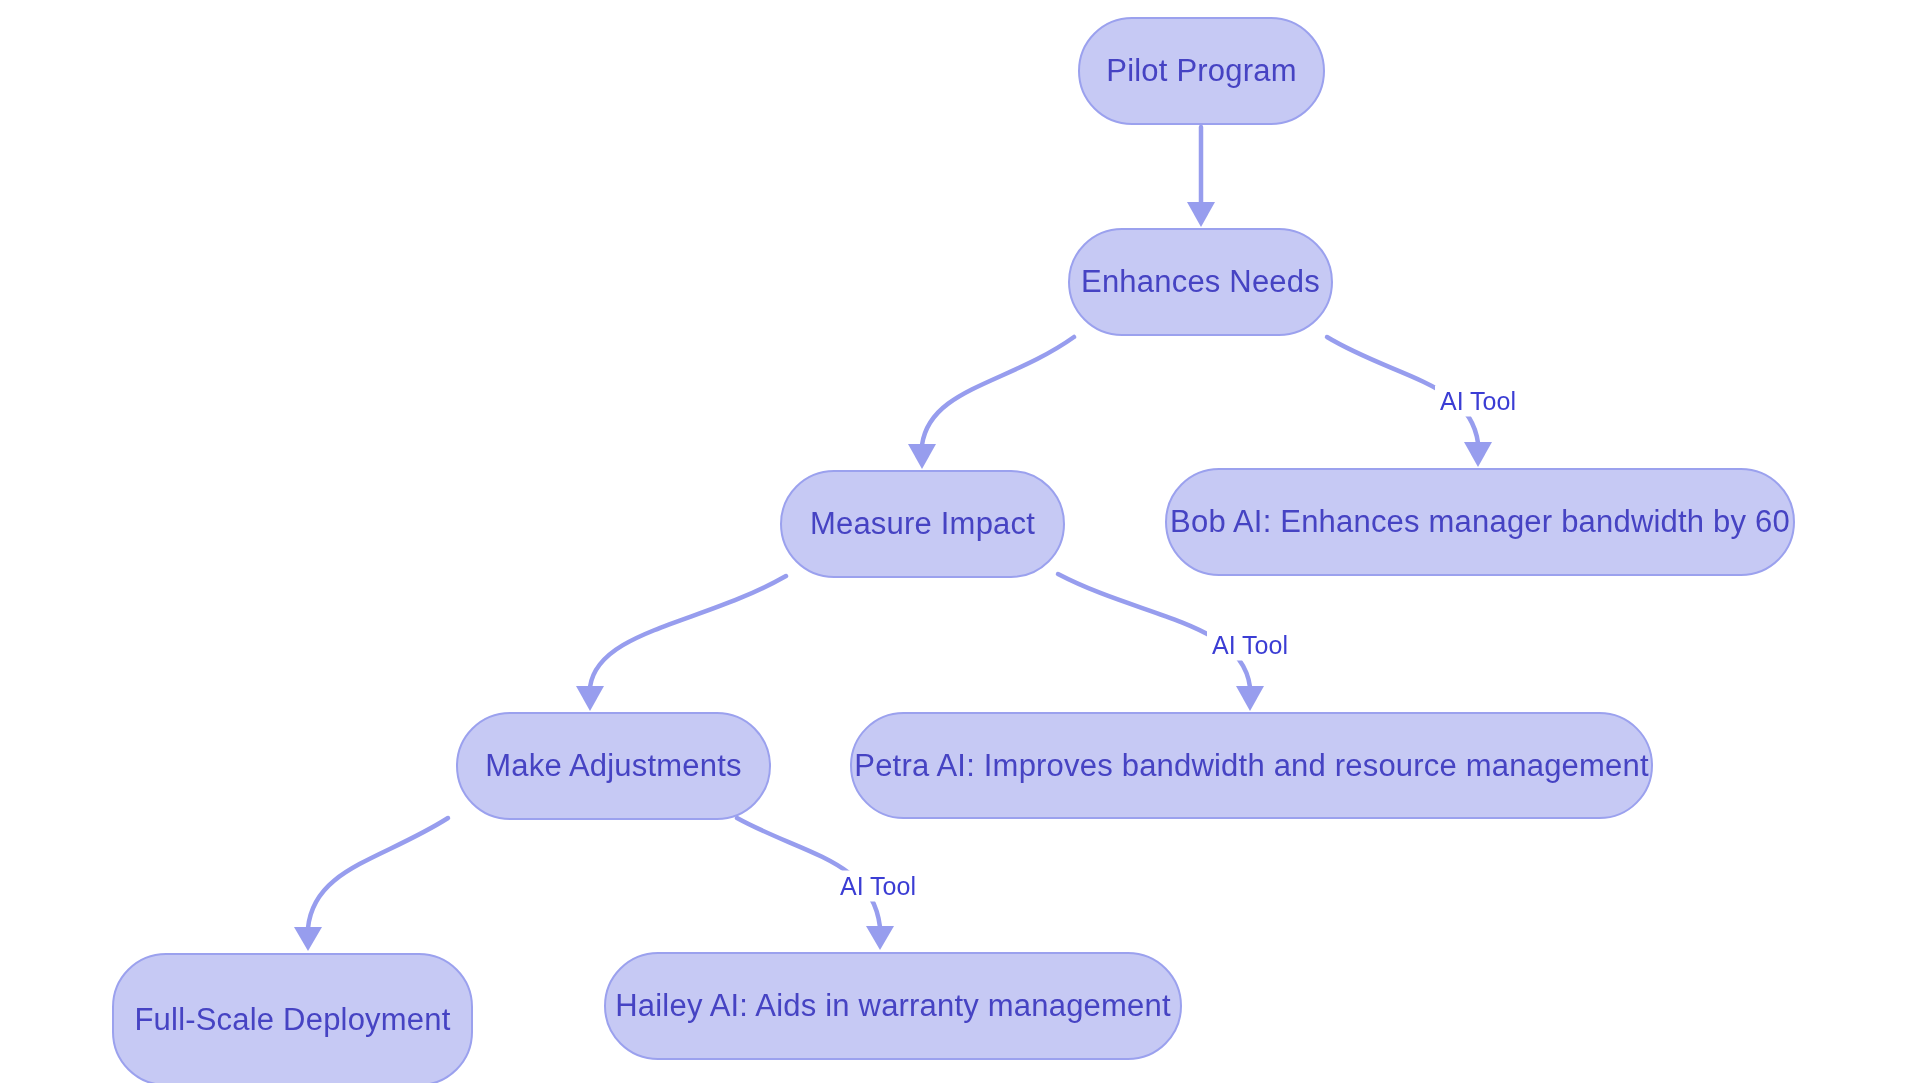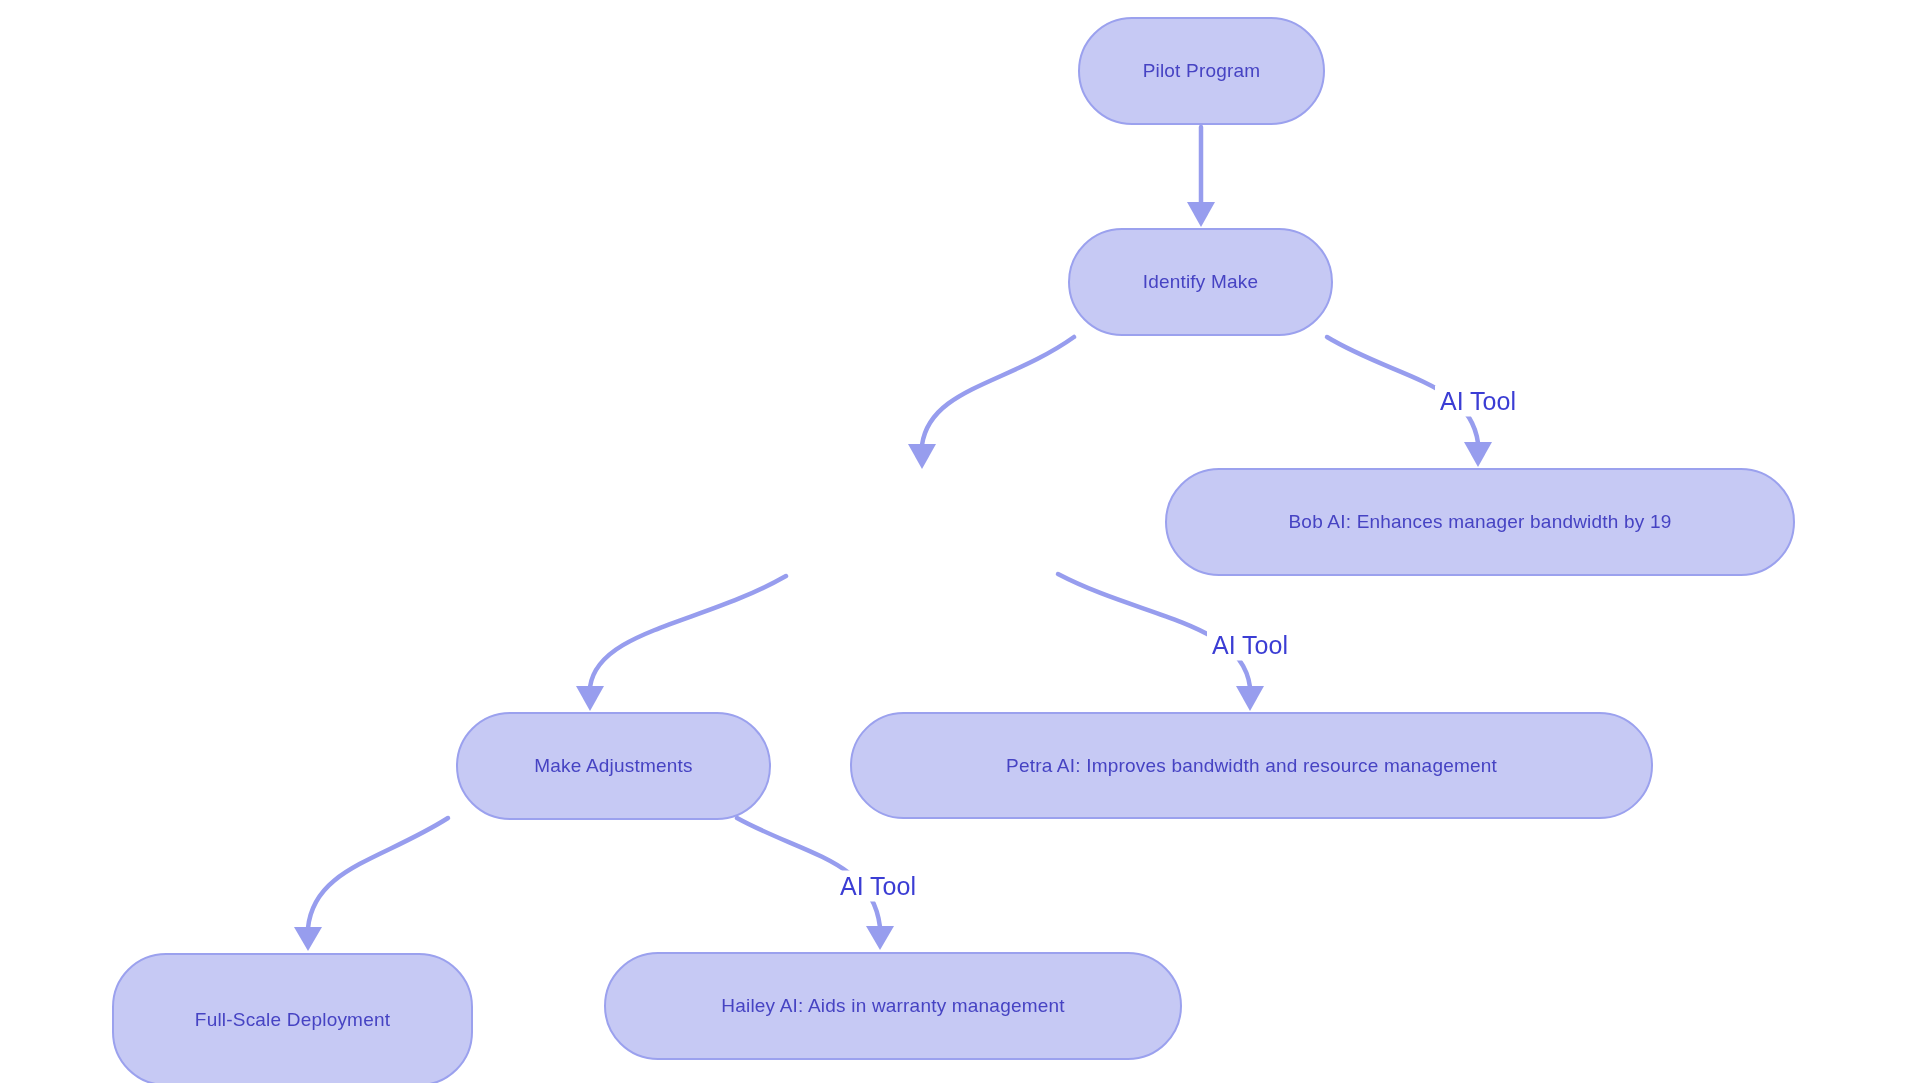--- a/index.html
+++ b/index.html
@@ -41,21 +41,21 @@
     position:absolute;
     box-sizing:border-box;
     background:var(--node-fill);
     border:2px solid var(--node-border);
     border-radius:54px;
     display:flex;
     align-items:center;
     justify-content:center;
     text-align:center;
     color:var(--node-text);
-    font-size:19px;
+    font-size:31px;
     letter-spacing:0.2px;
     padding:0 18px;
     white-space:nowrap;
   }
   .edge-label{
     position:absolute;
     transform:translate(-50%,-50%);
     background:var(--background);
     color:var(--edge-label);
     font-size:25px;
@@ -98,22 +98,23 @@
     <path class="arrow-head" d="M 1236 686 L 1264 686 L 1250 711 Z"></path>
 
     <path class="edge-path" d="M 448 818 C 382 860, 314 868, 308 928"></path>
     <path class="arrow-head" d="M 294 927 L 322 927 L 308 951 Z"></path>
 
     <path class="edge-path" d="M 737 818 C 802 854, 872 860, 880 927"></path>
     <path class="arrow-head" d="M 866 926 L 894 926 L 880 950 Z"></path>
   </svg>
 
   <div class="node node-pilot">Pilot Program</div>
-  <div class="node node-identify">Identify Make</div>
-  <div class="node node-bob">Bob AI: Enhances manager bandwidth by 19</div>
+  <div class="node node-identify">Enhances Needs</div>
+  <div class="node node-measure">Measure Impact</div>
+  <div class="node node-bob">Bob AI: Enhances manager bandwidth by 60</div>
   <div class="node node-adjust">Make Adjustments</div>
   <div class="node node-petra">Petra AI: Improves bandwidth and resource management</div>
   <div class="node node-deploy">Full-Scale Deployment</div>
   <div class="node node-hailey">Hailey AI: Aids in warranty management</div>
 
   <span class="edge-label edge-label-1">AI Tool</span>
   <span class="edge-label edge-label-2">AI Tool</span>
   <span class="edge-label edge-label-3">AI Tool</span>
 
 </div>

